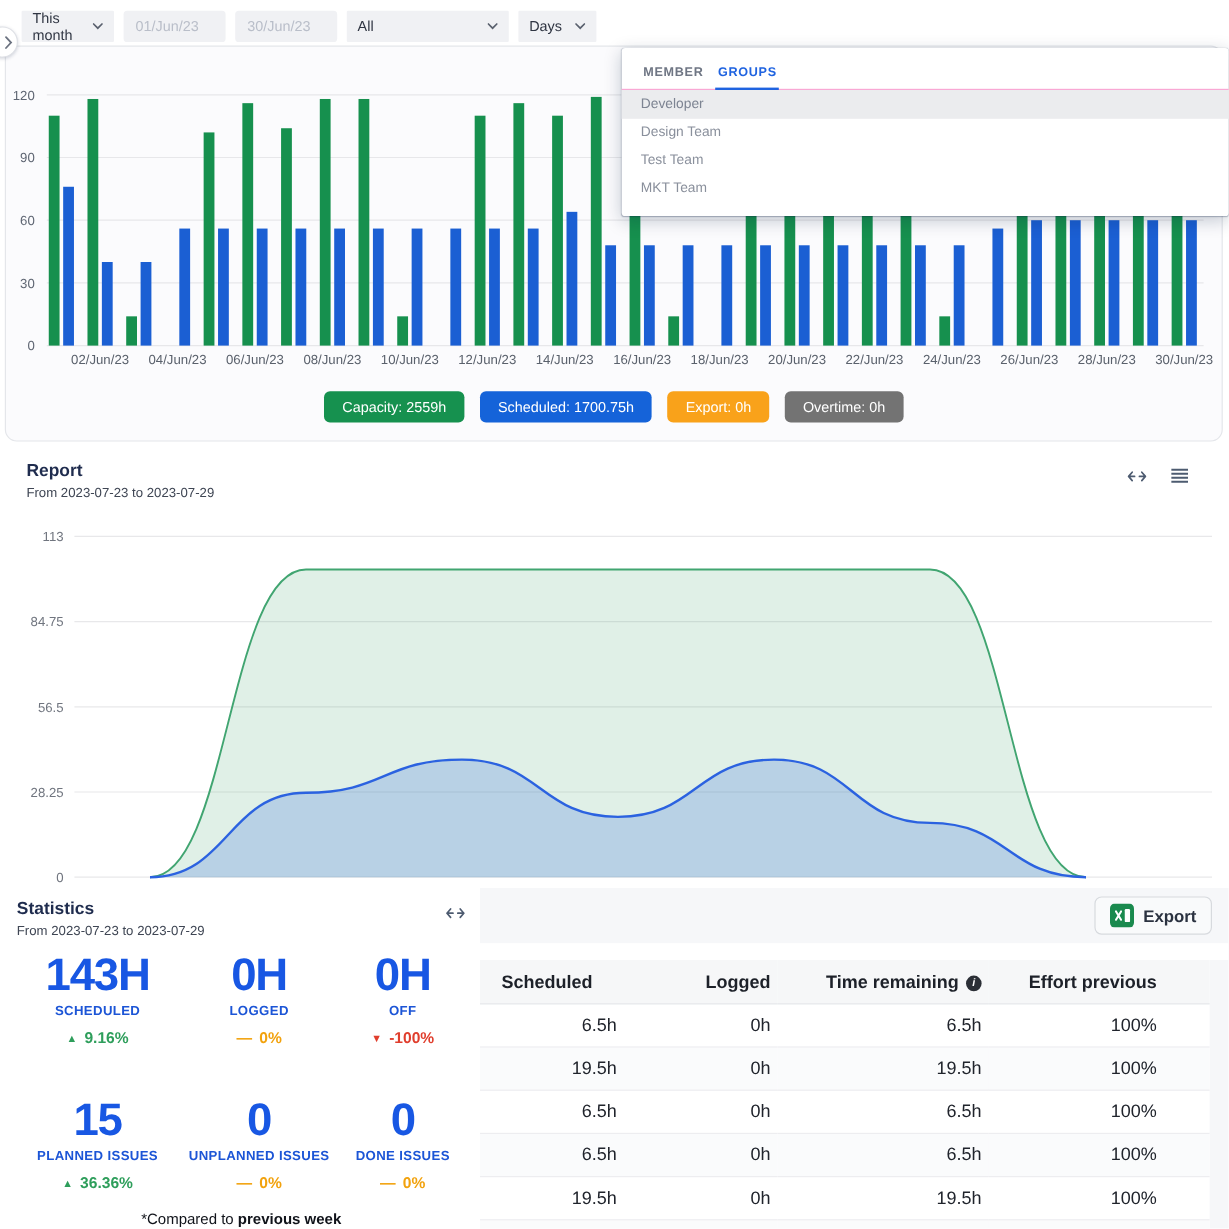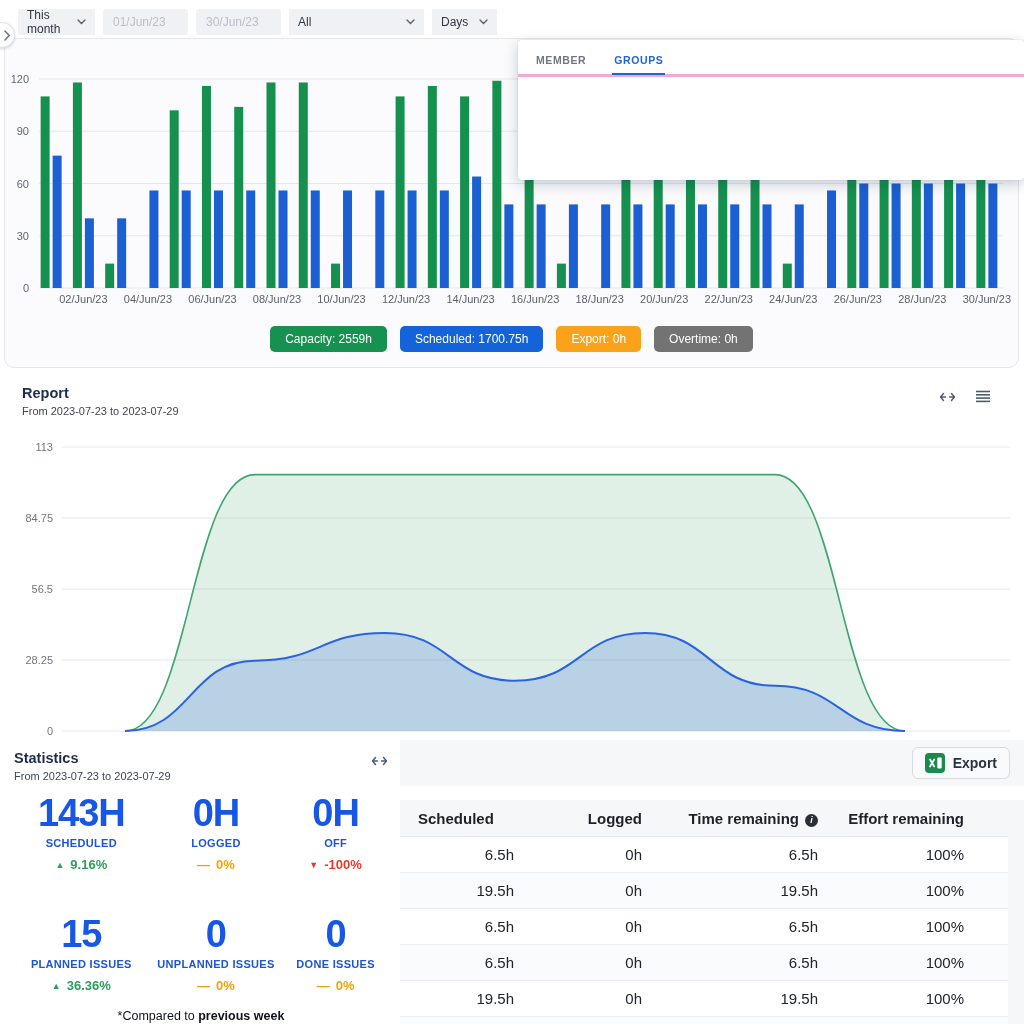--- a/index.html
+++ b/index.html
@@ -33,21 +33,21 @@
   .chart-panel{position:absolute;left:4px;top:38px;width:1015px;height:330px;background:#fbfbfd;
                border:1px solid #e4e6ea;border-radius:10px;box-sizing:border-box;}
   .chart-panel svg{position:absolute;left:0;top:4px;}
   .legend-row{position:absolute;left:0;bottom:15px;width:100%;display:flex;justify-content:center;gap:13px;}
   .badge{color:#fff;font-size:12px;padding:6px 15px;border-radius:5px;white-space:nowrap;}
 
   
   .dropdown{position:absolute;left:518px;top:40px;width:506px;height:140px;background:#fff;
             border-radius:3px;box-shadow:0 4px 14px rgba(9,30,66,.22),0 0 1px rgba(9,30,66,.3);
             z-index:20;box-sizing:border-box;padding-top:10px;}
-  .dd-tabs{display:flex;gap:24px;padding:0 16px;border-bottom:3px solid #f9a8d4;}
+  .dd-tabs{display:flex;gap:8px;padding:0 16px;border-bottom:1px solid #f9a8d4;}
   .dd-tab{font-size:10.5px;font-weight:bold;letter-spacing:.6px;color:#6f7684;
           padding:4px 2px 7px 2px;cursor:pointer;}
   .dd-tab.active{color:#1f63e0;border-bottom:2px solid #1f63e0;margin-bottom:-1px;}
   .dd-item{height:23.5px;display:flex;align-items:center;padding:0 16px;font-size:11.5px;
            color:#8a909c;cursor:pointer;}
   .dd-item.hl{background:#ebecee;color:#7d8492;}
 
   
   .report-header{position:absolute;top:385px;left:22px;}
   .sec-title{font-size:14.5px;font-weight:bold;color:#1f2c4e;}
@@ -208,20 +208,26 @@
       <span class="badge" style="background: rgb(249, 162, 26);">Export: 0h</span>
       <span class="badge" style="background: #737373;">Overtime: 0h</span>
     </div>
 </div>
 
 <div class="dropdown">
   <div class="dd-tabs">
       <span class="dd-tab">MEMBER</span>
       <span class="dd-tab active">GROUPS</span>
     </div>
+  <div id="ddList">
+      <div class="dd-item hl">Developer</div>
+      <div class="dd-item">Design Team</div>
+      <div class="dd-item">Test Team</div>
+      <div class="dd-item">MKT Team</div>
+    </div>
 </div>
 
 <div class="report-header">
   <div class="sec-title">Report</div>
   <div class="sec-sub">From 2023-07-23 to 2023-07-29</div>
 </div>
 <div class="report-icons">
   <span class="icon-btn">
     <svg width="17" height="10" viewBox="0 0 17 10">
         <path d="M4.5 1.5 L1.5 5 L4.5 8.5 M1.5 5 H6.5" fill="none" stroke="#4d5b70" stroke-width="1.4" stroke-linecap="round" stroke-linejoin="round"></path>
@@ -339,21 +345,21 @@
           <col style="width:120px">
           <col style="width:128px">
           <col style="width:176px">
           <col>
         </colgroup>
       <thead>
           <tr id="tblHead">
             <th>Scheduled</th>
             <th>Logged</th>
             <th>Time remaining<span class="info-dot"></span></th>
-            <th>Effort remaining</th>
+            <th>Effort previous</th>
           </tr>
         </thead>
       <tbody id="tblBody">
           <tr>
             <td>6.5h</td>
             <td>0h</td>
             <td>6.5h</td>
             <td>100%</td>
           </tr>
           <tr class="even">

